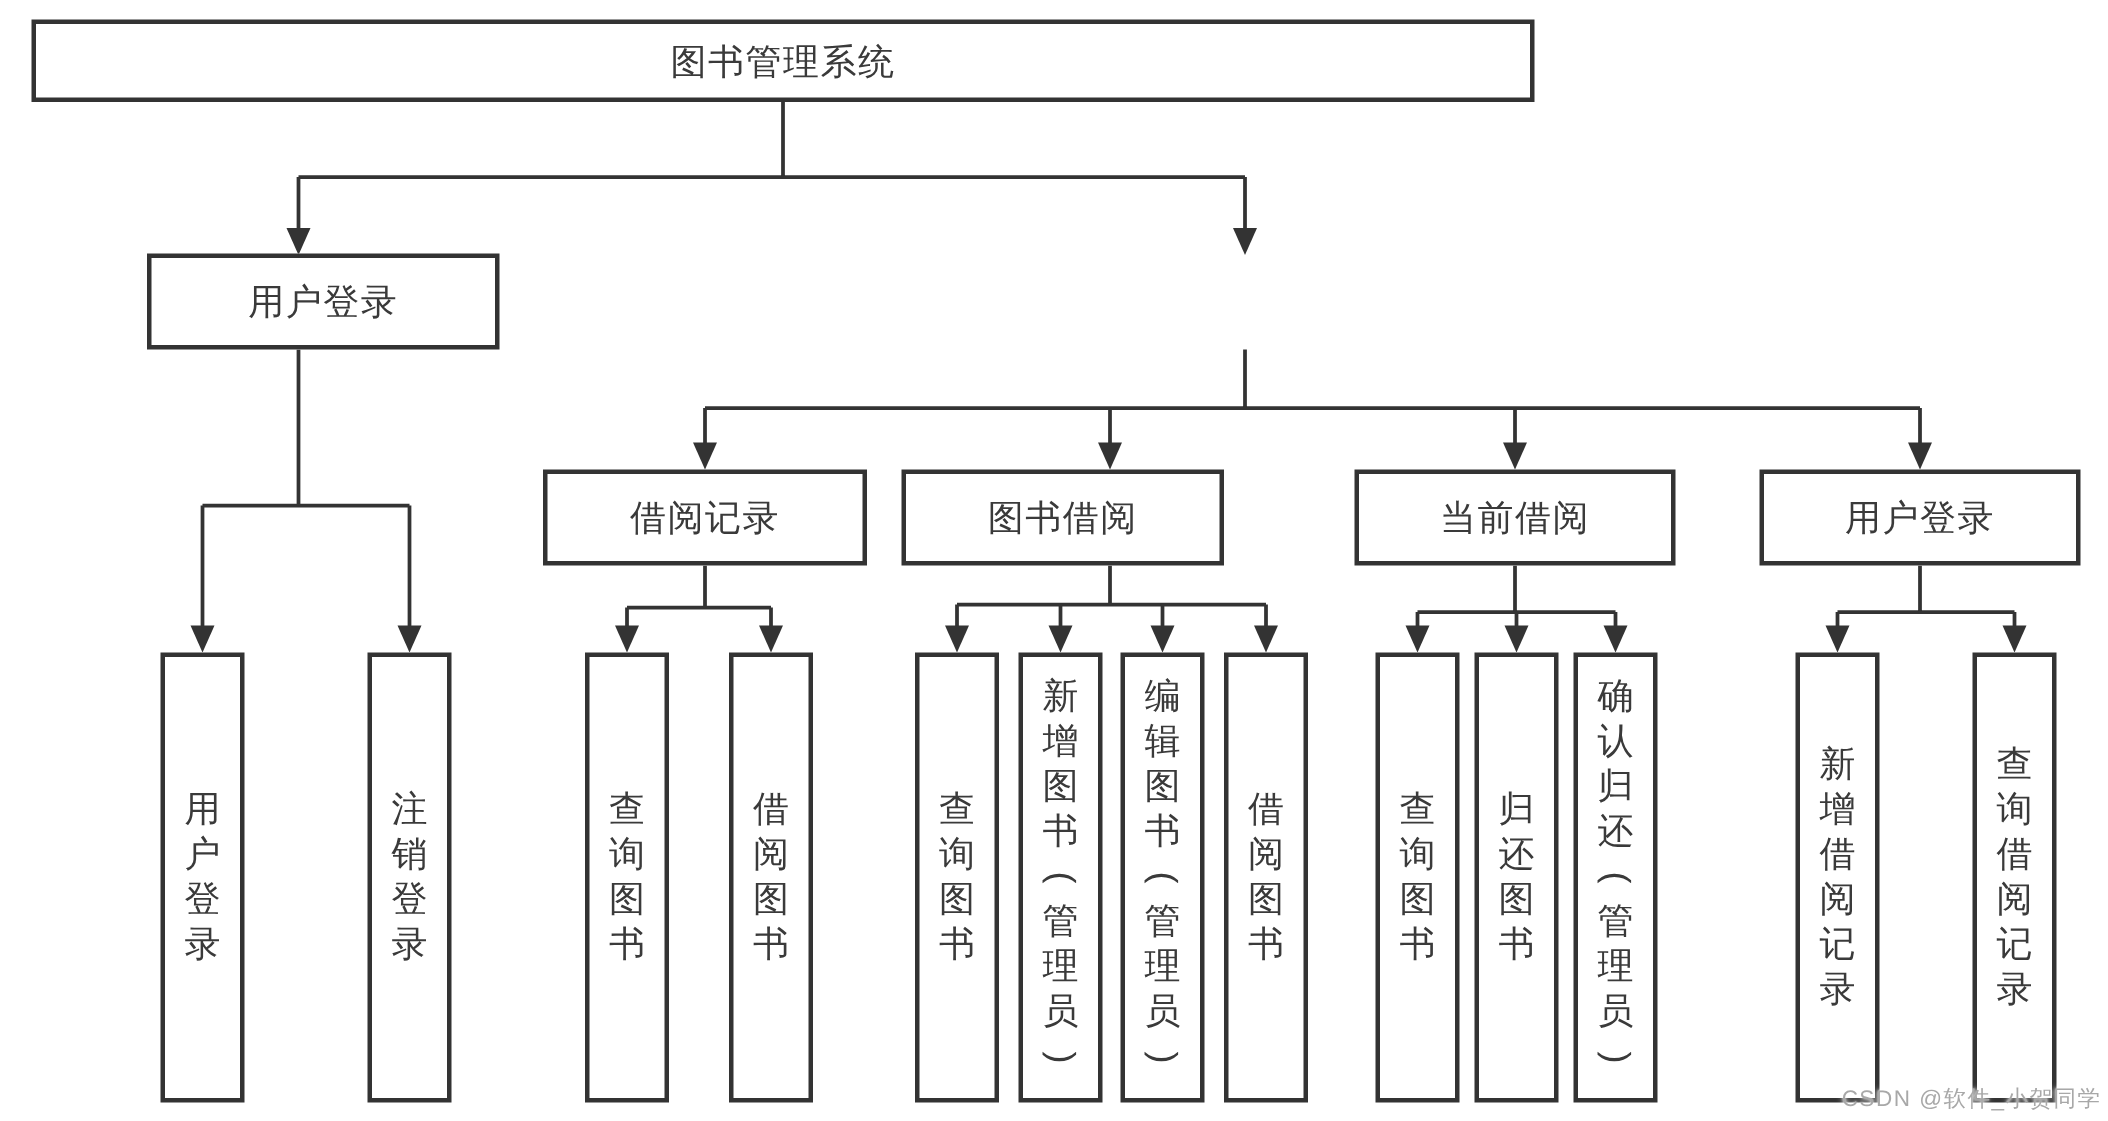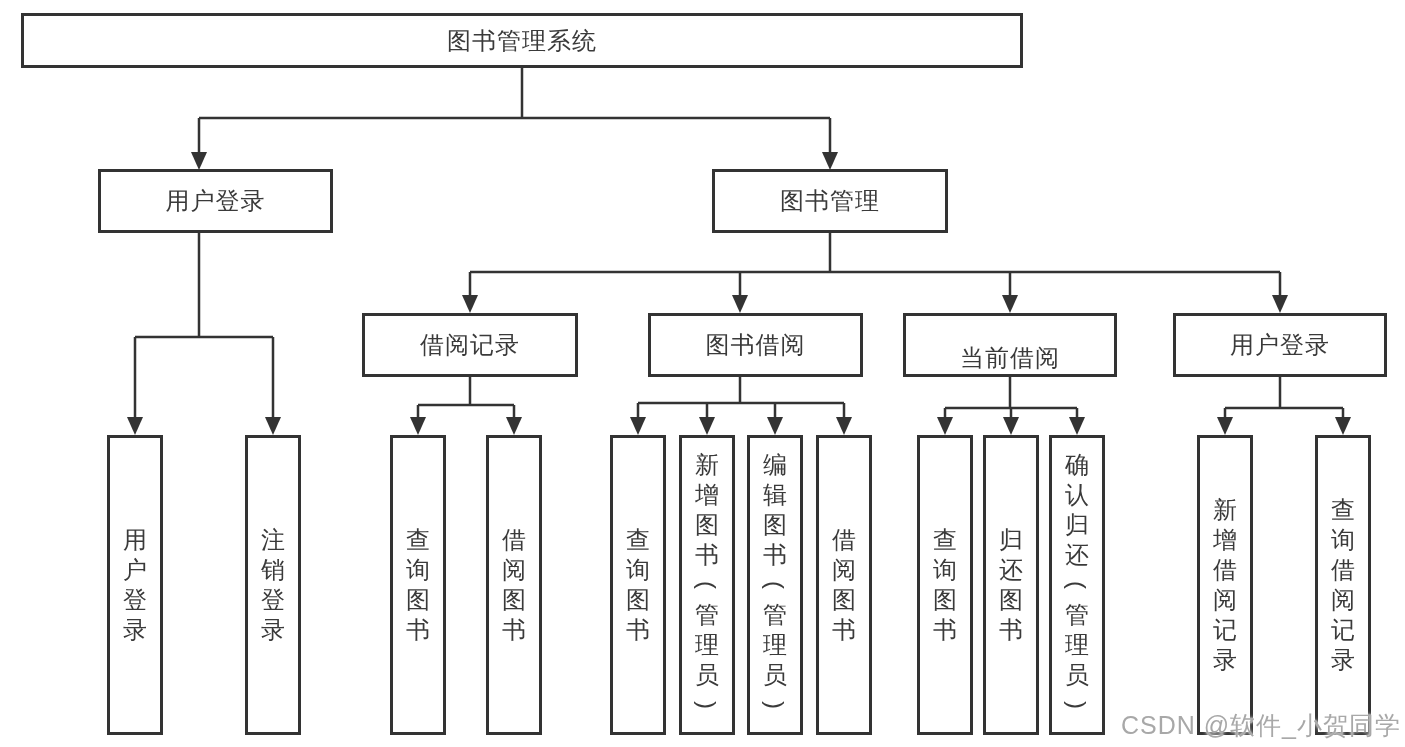--- a/index.html
+++ b/index.html
@@ -63,34 +63,34 @@
     text-align: center;
   }
   .vchar.paren {
     transform: rotate(90deg);
   }
 
   .watermark {
     position: absolute;
     right: 4px;
     bottom: 5px;
-    font-size: 25px;
+    font-size: 15px;
     color: var(--watermark);
     text-shadow: 0 0 2px #ffffff, 0 0 4px #ffffff;
     letter-spacing: 1px;
     white-space: nowrap;
   }
 
   
   #n-root   { left: 21px;   top: 13px;  width: 1002px; height: 55px; }
   #n-l2-0   { left: 98px;   top: 169px; width: 235px;  height: 64px; }
   #n-l2-1   { left: 712px;  top: 169px; width: 236px;  height: 64px; }
   #n-l3-0   { left: 362px;  top: 313px; width: 216px;  height: 64px; }
-  #n-l3-1   { left: 648px;  top: 313px; width: 215px;  height: 64px; }
-  #n-l3-2   { left: 903px;  top: 313px; width: 214px;  height: 64px; align-items: flex-end; }
+  #n-l3-1   { left: 601px;  top: 313px; width: 215px;  height: 64px; }
+  #n-l3-2   { left: 903px;  top: 313px; width: 214px;  height: 64px; }
   #n-l3-3   { left: 1173px; top: 313px; width: 214px;  height: 64px; }
   #n-leaf-0  { left: 107px;  }
   #n-leaf-1  { left: 245px;  }
   #n-leaf-2  { left: 390px;  }
   #n-leaf-3  { left: 486px;  }
   #n-leaf-4  { left: 610px;  }
   #n-leaf-5  { left: 679px;  }
   #n-leaf-6  { left: 747px;  }
   #n-leaf-7  { left: 816px;  }
   #n-leaf-8  { left: 917px;  }
@@ -140,23 +140,20 @@
     <polygon points="1335,417 1351,417 1343,435"></polygon>
   </svg>
 
   <div class="node hbox" id="n-root">
     <span>图书管理系统</span>
   </div>
 
   <div class="node hbox" id="n-l2-0">
     <span>用户登录</span>
   </div>
-  <div class="node hbox" id="n-l2-1">
-    <span>图书管理</span>
-  </div>
 
   <div class="node hbox" id="n-l3-0">
     <span>借阅记录</span>
   </div>
   <div class="node hbox" id="n-l3-1">
     <span>图书借阅</span>
   </div>
   <div class="node hbox" id="n-l3-2">
     <span>当前借阅</span>
   </div>

